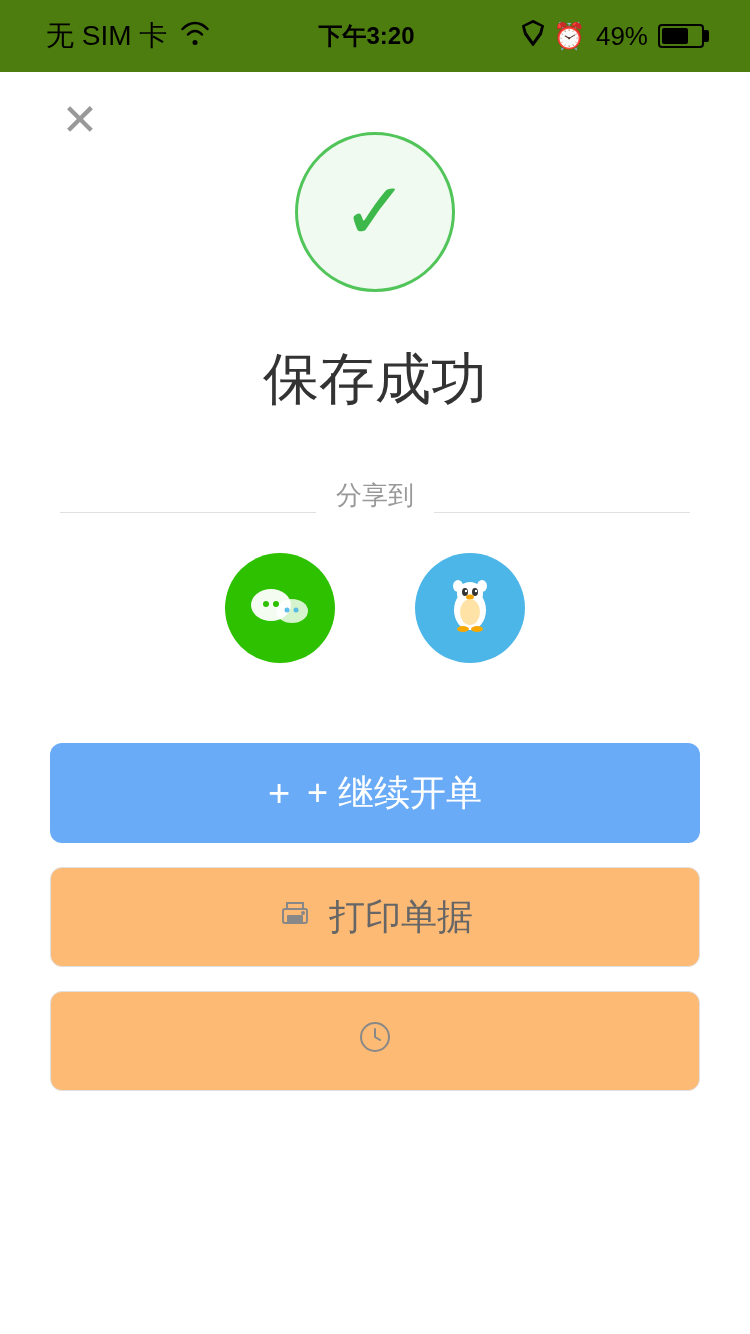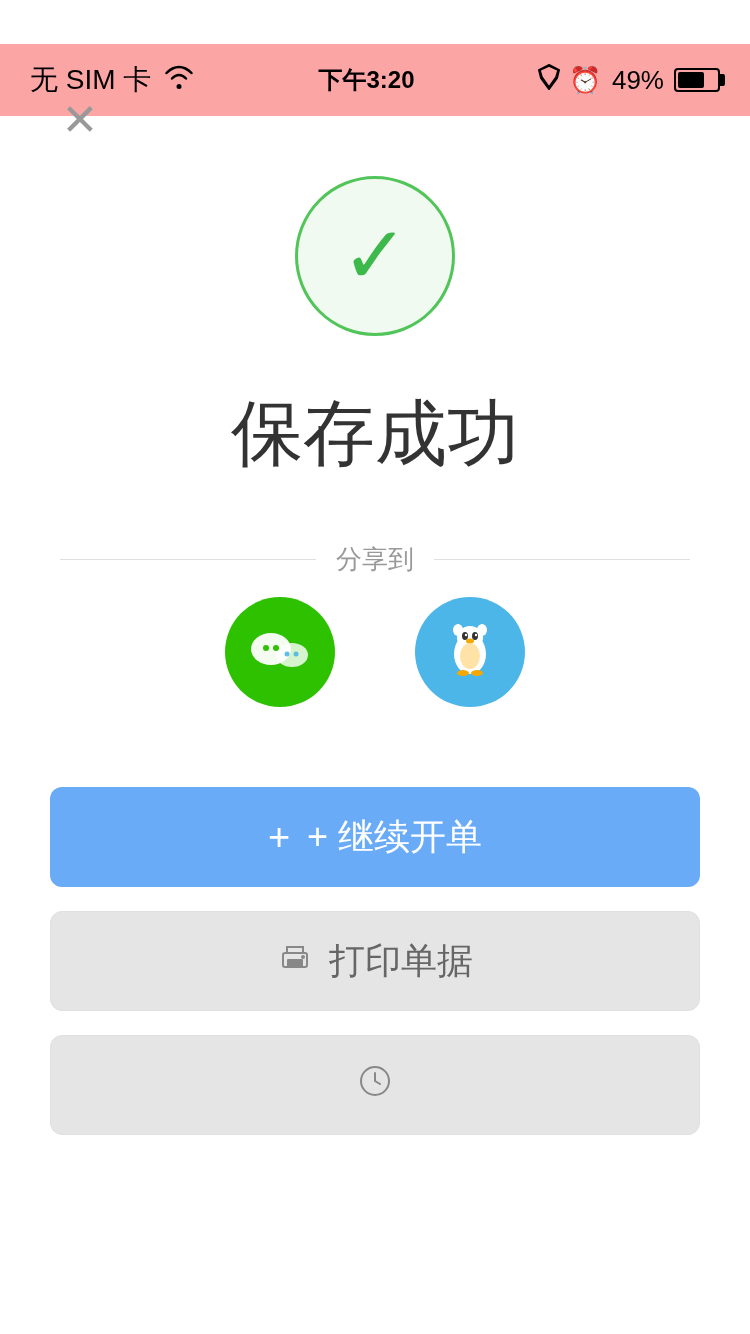--- a/index.html
+++ b/index.html
@@ -13,23 +13,22 @@
       overflow-x: hidden;
     }
 
     
     .status-bar {
       width: 100%;
       height: 72px;
       display: flex;
       align-items: center;
       justify-content: space-between;
-      padding: 0 30px;
-      background: #fca5a5;
-      margin-top: 44px;
+      padding: 0 46px;
+      background: #4d7c0f;
     }
     .status-left {
       display: flex;
       align-items: center;
       gap: 12px;
       font-size: 28px;
       color: #000;
     }
     .status-center {
       font-size: 24px;
@@ -111,33 +110,33 @@
       margin-bottom: 50px;
     }
     .checkmark {
       font-size: 80px;
       color: #3db84a;
       line-height: 1;
     }
 
     
     .success-title {
-      font-size: 72px;
+      font-size: 56px;
       font-weight: 400;
       color: #333;
       margin-bottom: 60px;
     }
 
     
     .share-divider {
       width: 100%;
       display: flex;
-      align-items: center;
+      align-items: flex-end;
       padding: 0 60px;
-      margin-bottom: 20px;
+      margin-bottom: 40px;
     }
     .divider-line {
       flex: 1;
       height: 1px;
       background: #e0e0e0;
     }
     .share-text {
       font-size: 26px;
       color: #999;
       padding: 0 20px;
@@ -195,21 +194,21 @@
       color: #fff;
       display: flex;
       align-items: center;
       justify-content: center;
       gap: 16px;
       cursor: pointer;
     }
     .btn-secondary {
       width: 100%;
       height: 100px;
-      background: #e5e5e5;
+      background: #fdba74;
       border: 1px solid #e0e0e0;
       border-radius: 12px;
       font-size: 36px;
       color: #666;
       display: flex;
       align-items: center;
       justify-content: center;
       gap: 16px;
       cursor: pointer;
     }

